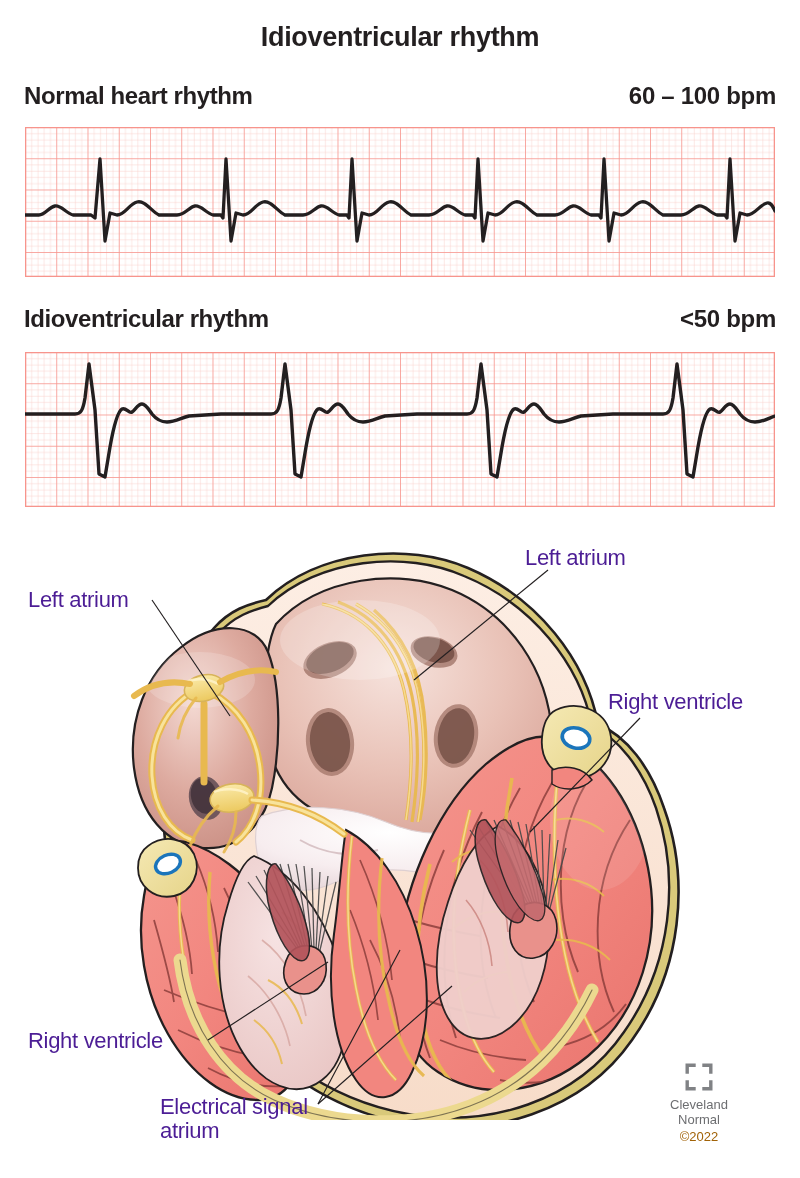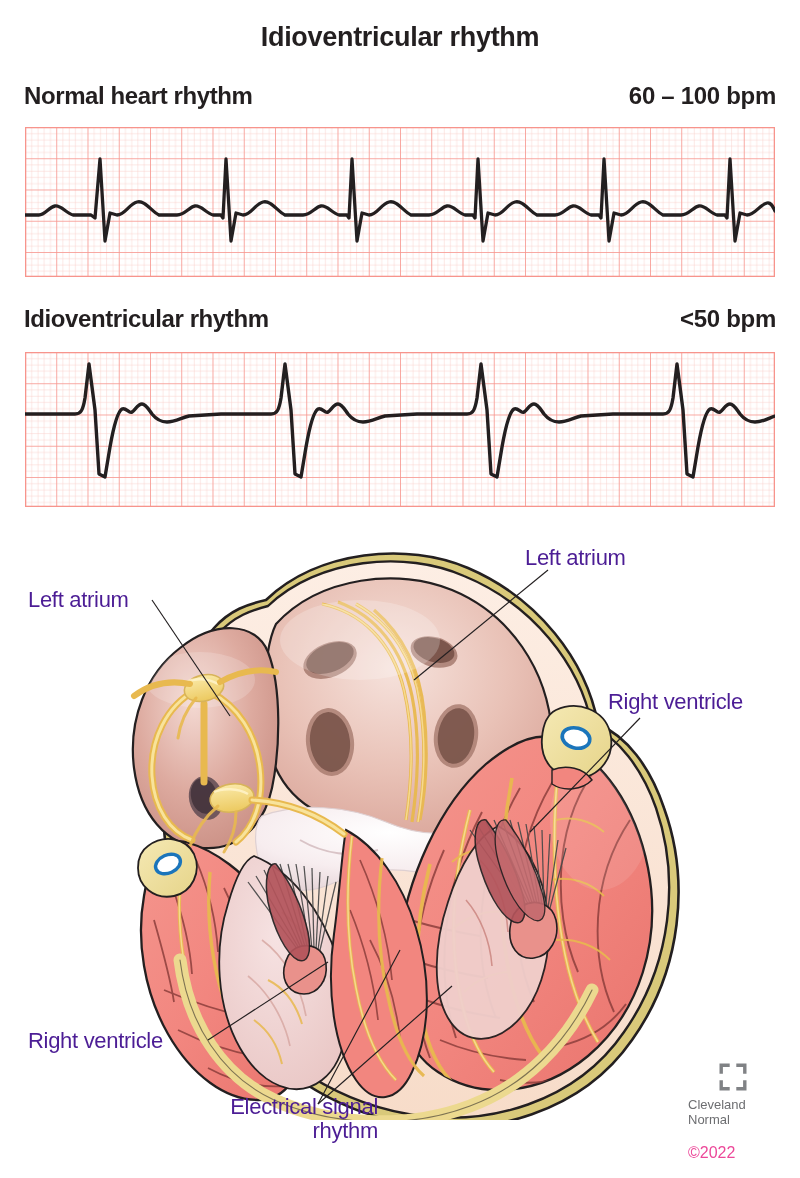--- a/index.html
+++ b/index.html
@@ -32,25 +32,25 @@
   #heart-figure svg{display:block;}
   .lead-line{stroke:#231f20;stroke-width:1.15;fill:none;}
   .anno{
     position:absolute;font-size:22px;letter-spacing:-0.3px;color:#4c1d95;
     white-space:nowrap;line-height:1.08;
   }
   #anno-right-atrium{left:28px;top:588px;}
   #anno-left-atrium{left:525px;top:546px;}
   #anno-left-ventricle{left:608px;top:690px;}
   #anno-right-ventricle{left:28px;top:1029px;}
-  #anno-pathway{left:168px;top:1095px;text-align:right;white-space:normal;width:210px;}
-  #logo{position:absolute;left:688px;top:1062px;width:90px;text-align:left;}
+  #anno-pathway{left:160px;top:1095px;text-align:left;white-space:normal;width:210px;}
+  #logo{position:absolute;left:654px;top:1062px;width:90px;text-align:center;}
   #logo .mark{width:30px;height:30px;margin:0 auto 5px auto;position:relative;}
   #logo .name{font-size:13px;line-height:1.18;color:#6d6e71;font-weight:normal;}
-  #logo .copy{font-size:16px;color:#ec4899;margin-top:16px;}
+  #logo .copy{font-size:13px;color:#a16207;margin-top:1px;}
 </style>
 </head>
 <body>
 
 <div id="page-title">Idioventricular rhythm</div>
 
 <div class="strip-head" id="head1">
   <span class="lbl">Normal heart rhythm</span>
   <span class="bpm">60 – 100 bpm</span>
 </div>
@@ -500,21 +500,21 @@
   </g>
 </svg>
 </div>
 
 <div class="anno" id="anno-right-atrium">Left atrium</div>
 <div class="anno" id="anno-left-atrium">Left atrium</div>
 <div class="anno" id="anno-left-ventricle">Right ventricle</div>
 <div class="anno" id="anno-right-ventricle">Right ventricle</div>
 <div class="anno" id="anno-pathway">
   <span>Electrical signal</span><br>
-  <span>rhythm</span>
+  <span>atrium</span>
 </div>
 
 <div id="logo">
   <div class="mark">
     <svg width="30" height="30" viewBox="0 0 30 30" xmlns="http://www.w3.org/2000/svg">
       <g fill="#808285">
         <path d="M1.5,1.5 h10.2 v3.4 h-6.8 v6.8 h-3.4 z" rx="1"></path>
         <path d="M18.3,1.5 h10.2 v10.2 h-3.4 v-6.8 h-6.8 z"></path>
         <path d="M1.5,18.3 h3.4 v6.8 h6.8 v3.4 h-10.2 z"></path>
         <path d="M25.1,18.3 h3.4 v10.2 h-10.2 v-3.4 h6.8 z"></path>

